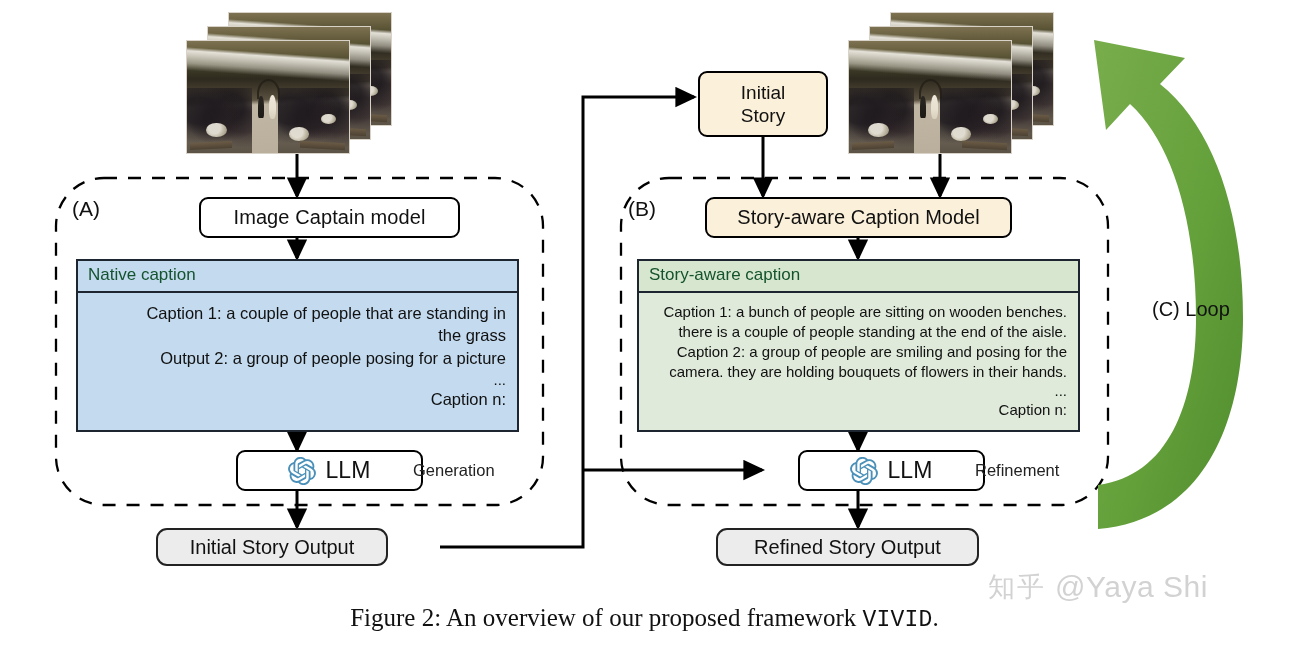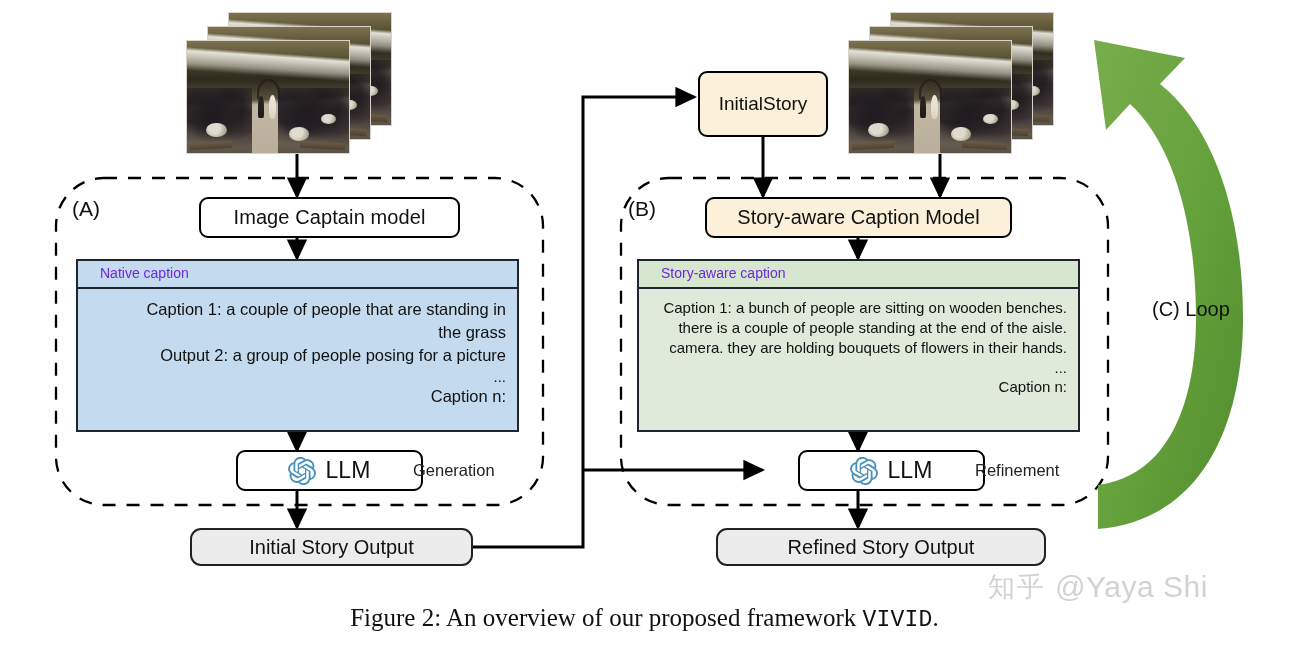--- a/index.html
+++ b/index.html
@@ -51,39 +51,39 @@
     border-radius: 9px;
     font-size: 20px;
   }
   .box-gray {
     background: #ececec;
     border: 2.2px solid #222222;
     border-radius: 11px;
     font-size: 20px;
   }
   .box-initial-story {
-    flex-direction: row;
+    flex-direction: column;
     line-height: 1.22;
     font-size: 19px;
   }
 
   
   .capbox {
     position: absolute;
     box-sizing: border-box;
     border: 2px solid #1d2630;
     display: flex;
     flex-direction: column;
   }
   .capbox .cap-head {
     box-sizing: border-box;
     border-bottom: 2px solid #1d2630;
-    color: #6d28d9;
-    font-size: 14px;
-    padding: 5px 10px 6px 22px;
+    color: #14532d;
+    font-size: 17px;
+    padding: 5px 10px 6px 10px;
     line-height: 1.1;
   }
   .capbox .cap-body {
     box-sizing: border-box;
     padding: 9px 11px 6px 11px;
     font-size: 16.5px;
     line-height: 1.38;
     color: #111111;
     text-align: right;
   }
@@ -420,20 +420,21 @@
       <span class="ln dots">...</span>
       <span class="ln">Caption n:</span>
     </div>
   </div>
 
   <div class="capbox" id="story-caption-box" style="left:637px; top:259px; width:443px; height:173px;">
     <div class="cap-head">Story-aware caption</div>
     <div class="cap-body" style="font-size:15px; line-height:1.33;">
       <span class="ln">Caption 1: a bunch of people are sitting on wooden benches.</span>
       <span class="ln">there is a couple of people standing at the end of the aisle.</span>
+      <span class="ln">Caption 2: a group of people are smiling and posing for the</span>
       <span class="ln">camera. they are holding bouquets of flowers in their hands.</span>
       <span class="ln dots">...</span>
       <span class="ln">Caption n:</span>
     </div>
   </div>
 
   <div class="node box-white" style="left:204px; top:450px; width:187px; height:41px;">
     <span class="llm-inner">
       <svg class="oai" viewBox="0 0 24 24">
         <path fill="#4a90b8" d="M22.28 9.82a5.98 5.98 0 0 0-.52-4.91 6.05 6.05 0 0 0-6.51-2.9A6 6 0 0 0 4.98 4.2a5.98 5.98 0 0 0-4 2.9 6.05 6.05 0 0 0 .75 7.1 5.98 5.98 0 0 0 .51 4.91 6.05 6.05 0 0 0 6.52 2.9A6 6 0 0 0 19.02 19.8a5.98 5.98 0 0 0 4-2.9 6.05 6.05 0 0 0-.74-7.08Zm-9.02 12.6a4.48 4.48 0 0 1-2.88-1.04l.14-.08 4.78-2.76a.79.79 0 0 0 .39-.68v-6.74l2.02 1.17a.07.07 0 0 1 .04.05v5.58a4.5 4.5 0 0 1-4.5 4.5ZM3.6 18.3a4.47 4.47 0 0 1-.54-3.01l.14.08 4.79 2.77a.77.77 0 0 0 .78 0l5.84-3.37v2.33a.08.08 0 0 1-.03.06L9.73 19.98a4.5 4.5 0 0 1-6.14-1.65ZM2.34 7.9a4.48 4.48 0 0 1 2.34-1.97v5.68a.77.77 0 0 0 .38.67l5.81 3.35-2.02 1.17a.08.08 0 0 1-.07 0L3.95 14.02A4.5 4.5 0 0 1 2.34 7.9Zm16.6 3.86-5.84-3.4L15.12 7.2a.08.08 0 0 1 .07 0l4.83 2.79a4.49 4.49 0 0 1-.68 8.1v-5.68a.79.79 0 0 0-.4-.66Zm2.01-3.02-.14-.09-4.78-2.79a.78.78 0 0 0-.79 0L9.4 9.23V6.9a.07.07 0 0 1 .03-.06l4.83-2.79a4.5 4.5 0 0 1 6.68 4.66ZM8.3 12.86l-2.02-1.17a.08.08 0 0 1-.04-.06V6.07a4.5 4.5 0 0 1 7.38-3.45l-.14.08L8.7 5.46a.79.79 0 0 0-.39.68l-.01 6.72Zm1.1-2.36 2.6-1.5 2.61 1.5v3l-2.6 1.5-2.61-1.5v-3Z"></path>
@@ -447,23 +448,23 @@
       <svg class="oai" viewBox="0 0 24 24">
         <path fill="#4a90b8" d="M22.28 9.82a5.98 5.98 0 0 0-.52-4.91 6.05 6.05 0 0 0-6.51-2.9A6 6 0 0 0 4.98 4.2a5.98 5.98 0 0 0-4 2.9 6.05 6.05 0 0 0 .75 7.1 5.98 5.98 0 0 0 .51 4.91 6.05 6.05 0 0 0 6.52 2.9A6 6 0 0 0 19.02 19.8a5.98 5.98 0 0 0 4-2.9 6.05 6.05 0 0 0-.74-7.08Zm-9.02 12.6a4.48 4.48 0 0 1-2.88-1.04l.14-.08 4.78-2.76a.79.79 0 0 0 .39-.68v-6.74l2.02 1.17a.07.07 0 0 1 .04.05v5.58a4.5 4.5 0 0 1-4.5 4.5ZM3.6 18.3a4.47 4.47 0 0 1-.54-3.01l.14.08 4.79 2.77a.77.77 0 0 0 .78 0l5.84-3.37v2.33a.08.08 0 0 1-.03.06L9.73 19.98a4.5 4.5 0 0 1-6.14-1.65ZM2.34 7.9a4.48 4.48 0 0 1 2.34-1.97v5.68a.77.77 0 0 0 .38.67l5.81 3.35-2.02 1.17a.08.08 0 0 1-.07 0L3.95 14.02A4.5 4.5 0 0 1 2.34 7.9Zm16.6 3.86-5.84-3.4L15.12 7.2a.08.08 0 0 1 .07 0l4.83 2.79a4.49 4.49 0 0 1-.68 8.1v-5.68a.79.79 0 0 0-.4-.66Zm2.01-3.02-.14-.09-4.78-2.79a.78.78 0 0 0-.79 0L9.4 9.23V6.9a.07.07 0 0 1 .03-.06l4.83-2.79a4.5 4.5 0 0 1 6.68 4.66ZM8.3 12.86l-2.02-1.17a.08.08 0 0 1-.04-.06V6.07a4.5 4.5 0 0 1 7.38-3.45l-.14.08L8.7 5.46a.79.79 0 0 0-.39.68l-.01 6.72Zm1.1-2.36 2.6-1.5 2.61 1.5v3l-2.6 1.5-2.61-1.5v-3Z"></path>
       </svg>
       <span class="llm-text">LLM</span>
     </span>
   </div>
 
   <div class="side-label" style="left:413px; top:461px;">Generation</div>
   <div class="side-label" style="left:975px; top:461px;">Refinement</div>
 
-  <div class="node box-gray" style="left:156px; top:528px; width:283px; height:38px;margin-left:34px;">Initial Story Output</div>
-
-  <div class="node box-gray" style="left:716px; top:528px; width:330px; height:38px;text-align:center;">Refined Story Output</div>
+  <div class="node box-gray" style="left:156px; top:528px; width:232px; height:38px;">Initial Story Output</div>
+
+  <div class="node box-gray" style="left:716px; top:528px; width:263px; height:38px;text-align:center;">Refined Story Output</div>
 
   <div class="loop-label" style="left:1152px; top:298px;">(C) Loop</div>
 
   <div class="watermark" style="left:988px; top:569px;">
     <span class="zh">知乎</span>
     <span>@Yaya Shi</span>
   </div>
 
   <div class="figcap" style="top:604px;">
     <span>Figure 2: An overview of our proposed framework </span><span class="mono">VIVID</span><span>.</span>

